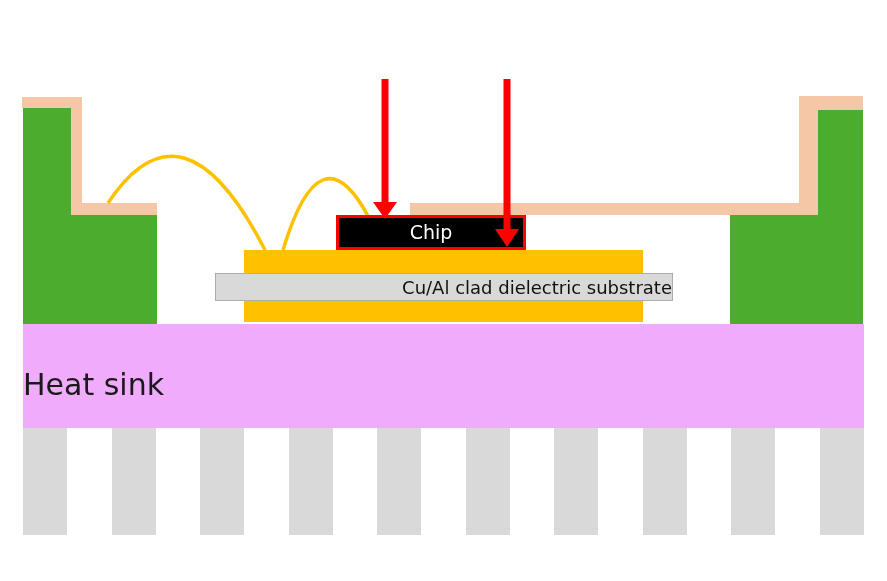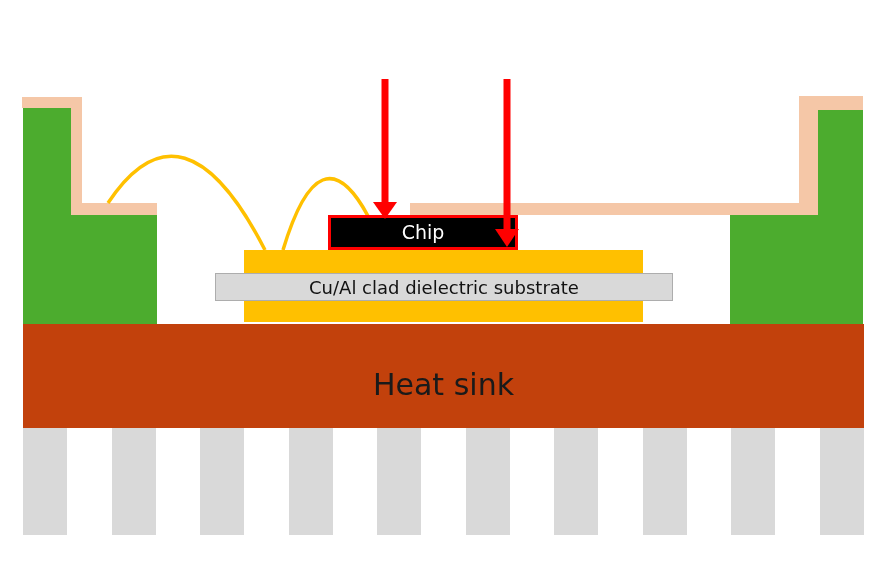--- a/index.html
+++ b/index.html
@@ -17,36 +17,36 @@
     display:flex;align-items:center;justify-content:center;z-index:3;
   }
   .callout span{font-size:17.5px;color:#111111;white-space:nowrap;letter-spacing:0.2px;}
 
   
   .die-pad{
     position:absolute;left:244px;top:250px;width:399px;height:72px;
     background:#ffc000;z-index:1;
   }
   .chip{
-    position:absolute;left:328px;top:215px;width:190px;height:35px;
+    position:absolute;left:336px;top:215px;width:190px;height:35px;
     box-sizing:border-box;background:#000000;border:3px solid #ff0000;
     display:flex;align-items:center;justify-content:center;z-index:1;
   }
   .chip span{color:#ffffff;font-size:19px;line-height:1;}
   .substrate-bar{
     position:absolute;left:215px;top:273px;width:458px;height:28px;
     box-sizing:border-box;background:#d9d9d9;border:1px solid #adadad;
-    display:flex;align-items:center;justify-content:center;z-index:1;
+    display:flex;align-items:center;justify-content:flex-end;z-index:1;
   }
   .substrate-bar span{font-size:18px;color:#111111;white-space:nowrap;}
 
   
   .heatsink-body{
     position:absolute;left:23px;top:324px;width:841px;height:104px;
-    background:#c2410c;z-index:1;display:flex;justify-content:center;
+    background:#f0abfc;z-index:1;display:flex;
   }
   .heatsink-body span{font-size:30px;color:#1a1a1a;margin-top:46px;line-height:1;}
   .heatsink-fins{
     position:absolute;left:23px;top:428px;width:841px;height:107px;
     display:flex;justify-content:space-between;z-index:1;
   }
   .fin{width:44px;height:107px;background:#d9d9d9;}
 </style>
 </head>
 <body>

